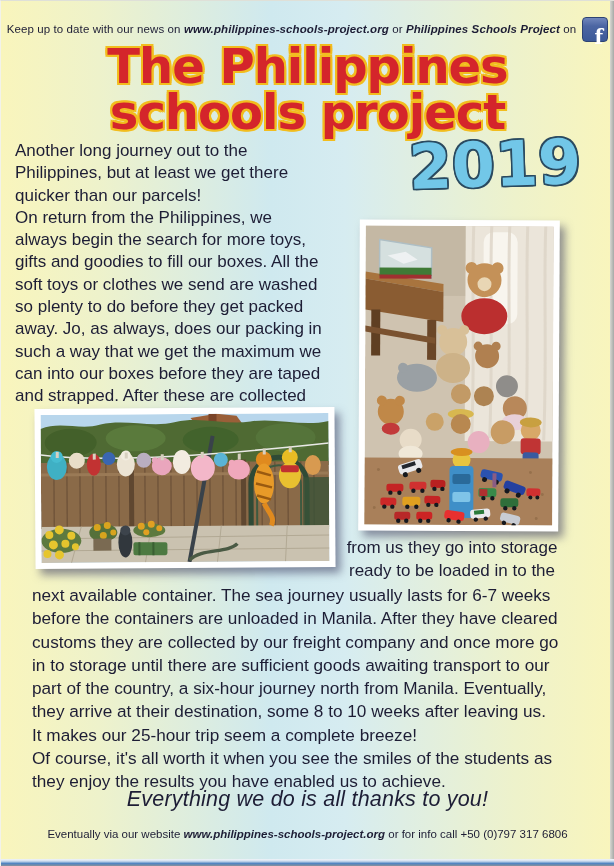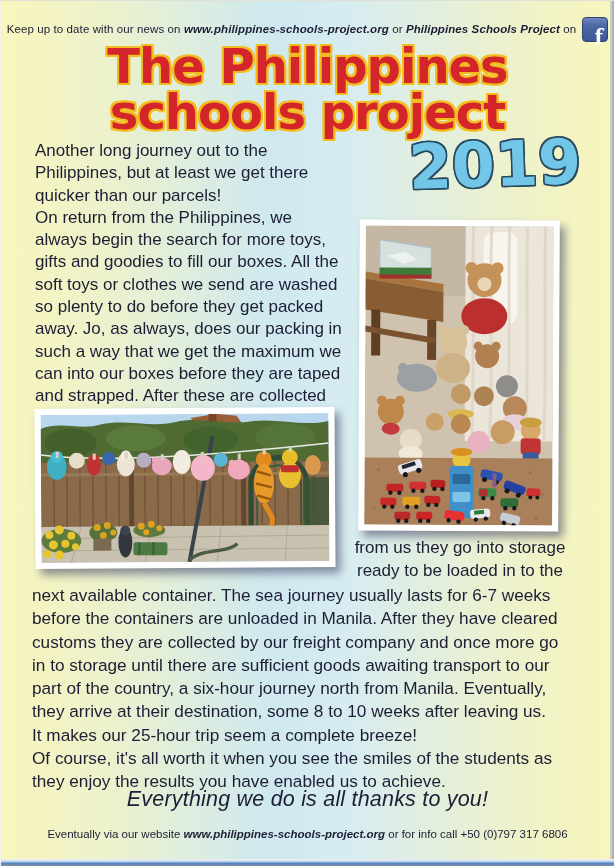--- a/index.html
+++ b/index.html
@@ -37,23 +37,23 @@
     text-shadow:-2px -2px 0 #f2bd1e,2px -2px 0 #f2bd1e,-2px 2px 0 #f2bd1e,2px 2px 0 #f2bd1e,
                 -2px 0 0 #f2bd1e,2px 0 0 #f2bd1e,0 -2px 0 #f2bd1e,0 2px 0 #f2bd1e;
   }
   .year{
     position:absolute;top:132px;left:388px;width:212px;text-align:center;
     font-family:"DejaVu Sans",sans-serif;font-weight:bold;
     font-size:62px;line-height:64px;color:#72c7e8;transform:rotate(-2deg);
     text-shadow:-1.5px -1.5px 0 #2a4a60,1.5px -1.5px 0 #2a4a60,-1.5px 1.5px 0 #2a4a60,1.5px 1.5px 0 #2a4a60,
                 -1.5px 0 0 #2a4a60,1.5px 0 0 #2a4a60,0 -1.5px 0 #2a4a60,0 1.5px 0 #2a4a60;
   }
-  .intro{position:absolute;left:34px;top:139px;font-size:17px;line-height:22.3px;white-space:pre;}
+  .intro{position:absolute;left:14px;top:139px;font-size:17px;line-height:22.3px;white-space:pre;}
   .storage{position:absolute;left:334px;top:536px;width:234px;text-align:center;
-    font-size:17px;line-height:22.5px;white-space:pre;padding-left:8px;}
+    font-size:17px;line-height:22.5px;white-space:pre;}
   .bodytext{position:absolute;left:31px;top:583px;font-size:17.2px;line-height:23.3px;white-space:pre;}
   .closing{position:absolute;top:786px;left:0;width:100%;text-align:center;
     font-size:21.5px;font-weight:normal;font-style:italic;letter-spacing:.2px;}
   .footerline{position:absolute;top:827px;left:0;width:100%;text-align:center;font-size:11.5px;}
   .footerline .u{font-weight:bold;font-style:italic;}
   .photo{
     position:absolute;background:#fff;padding:6px;
     box-shadow:5px 6px 8px rgba(60,60,95,.55);
   }
   .photo svg{display:block;}

